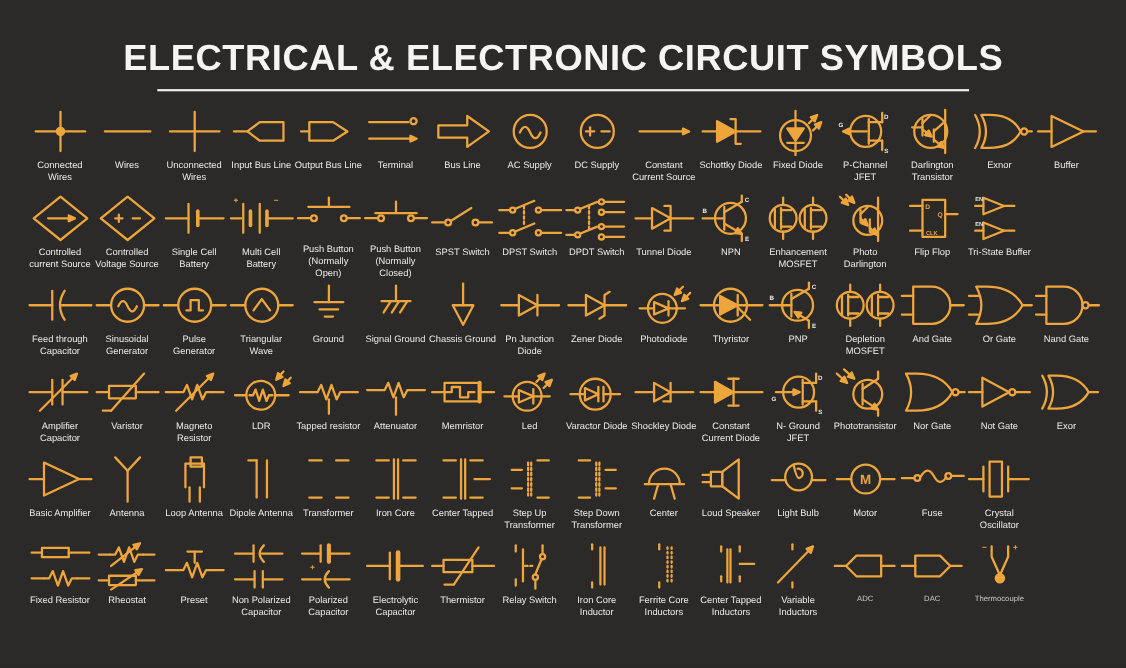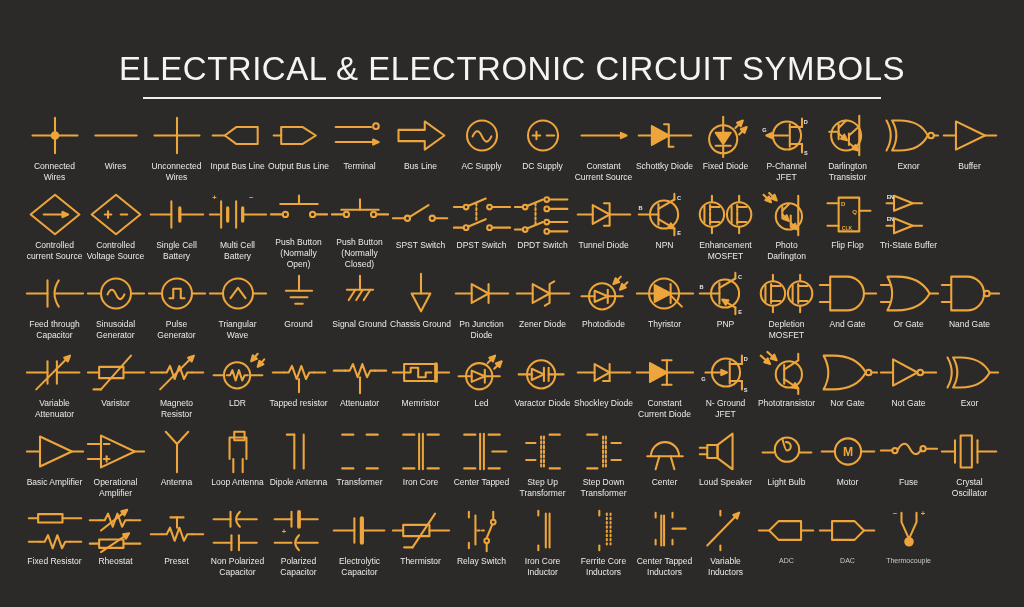--- a/index.html
+++ b/index.html
@@ -4,22 +4,22 @@
 <style>
   html,body{margin:0;padding:0;}
   body{
     width:1024px;height:607px;overflow:hidden;
     background:#2B2A28;
     font-family:"Liberation Sans",sans-serif;
     -webkit-font-smoothing:antialiased;
   }
   #poster{width:1024px;height:607px;position:relative;}
   h1.title{
-    margin:0;padding-top:50px;text-align:center;
-    color:#F5F4F2;font-size:33px;font-weight:400;letter-spacing:.5px;
+    margin:0;padding-top:34px;text-align:center;
+    color:#F5F4F2;font-size:33px;font-weight:700;letter-spacing:.5px;
   }
   .rule{width:738px;height:2px;background:#F0EEEA;margin:9px auto 0;}
   #grid{width:976px;margin:12px auto 0;}
   .row{display:flex;height:79px;}
   .cell{
     flex:0 0 6.25%;max-width:6.25%;
     display:flex;flex-direction:column;align-items:center;
   }
   .sym{
     height:48px;display:flex;align-items:center;justify-content:center;
@@ -654,21 +654,21 @@
           <div class="sym">
             <svg viewBox="0 0 64 48" width="60" height="45" fill="none" stroke="currentColor" stroke-width="2.2" stroke-linecap="round" stroke-linejoin="round">
               <line x1="2" y1="24" x2="24" y2="24"></line>
               <line x1="24" y1="12" x2="24" y2="36"></line>
               <line x1="34" y1="12" x2="34" y2="36"></line>
               <line x1="34" y1="24" x2="58" y2="24"></line>
               <line x1="12" y1="42" x2="43.757359312880716" y2="10.242640687119284"></line>
               <path d="M48 6 L45.7 12.2 L41.8 8.3 Z" fill="currentColor"></path>
             </svg>
           </div>
-          <div class="lbl">Variable Attenuator</div>
+          <div class="lbl">Amplifier Capacitor</div>
         </div>
         <div class="cell">
           <div class="sym">
             <svg viewBox="0 0 64 48" width="60" height="45" fill="none" stroke="currentColor" stroke-width="2.2" stroke-linecap="round" stroke-linejoin="round">
               <line x1="2" y1="24" x2="14" y2="24"></line>
               <rect x="14" y="18" width="26" height="12"></rect>
               <line x1="40" y1="24" x2="62" y2="24"></line>
               <path d="M8 42 h8"></path>
               <line x1="16" y1="42" x2="48" y2="6"></line>
             </svg>
@@ -864,34 +864,20 @@
               <line x1="2" y1="24" x2="16" y2="24"></line>
               <path d="M16 8 L50 24 L16 40 Z"></path>
               <line x1="50" y1="24" x2="62" y2="24"></line>
             </svg>
           </div>
           <div class="lbl">Basic Amplifier</div>
         </div>
         <div class="cell">
           <div class="sym">
             <svg viewBox="0 0 64 48" width="60" height="45" fill="none" stroke="currentColor" stroke-width="2.2" stroke-linecap="round" stroke-linejoin="round">
-              <line x1="2" y1="16" x2="16" y2="16"></line>
-              <line x1="2" y1="32" x2="16" y2="32"></line>
-              <path d="M16 7 L52 24 L16 41 Z"></path>
-              <line x1="52" y1="24" x2="62" y2="24"></line>
-              <line x1="19" y1="16" x2="25" y2="16"></line>
-              <line x1="19" y1="32" x2="25" y2="32"></line>
-              <line x1="22" y1="29" x2="22" y2="35"></line>
-            </svg>
-          </div>
-          <div class="lbl">Operational Amplifier</div>
-        </div>
-        <div class="cell">
-          <div class="sym">
-            <svg viewBox="0 0 64 48" width="60" height="45" fill="none" stroke="currentColor" stroke-width="2.2" stroke-linecap="round" stroke-linejoin="round">
               <line x1="32" y1="46" x2="32" y2="16"></line>
               <line x1="32" y1="16" x2="20" y2="3"></line>
               <line x1="32" y1="16" x2="44" y2="3"></line>
             </svg>
           </div>
           <div class="lbl">Antenna</div>
         </div>
         <div class="cell">
           <div class="sym">
             <svg viewBox="0 0 64 48" width="60" height="45" fill="none" stroke="currentColor" stroke-width="2.2" stroke-linecap="round" stroke-linejoin="round">

